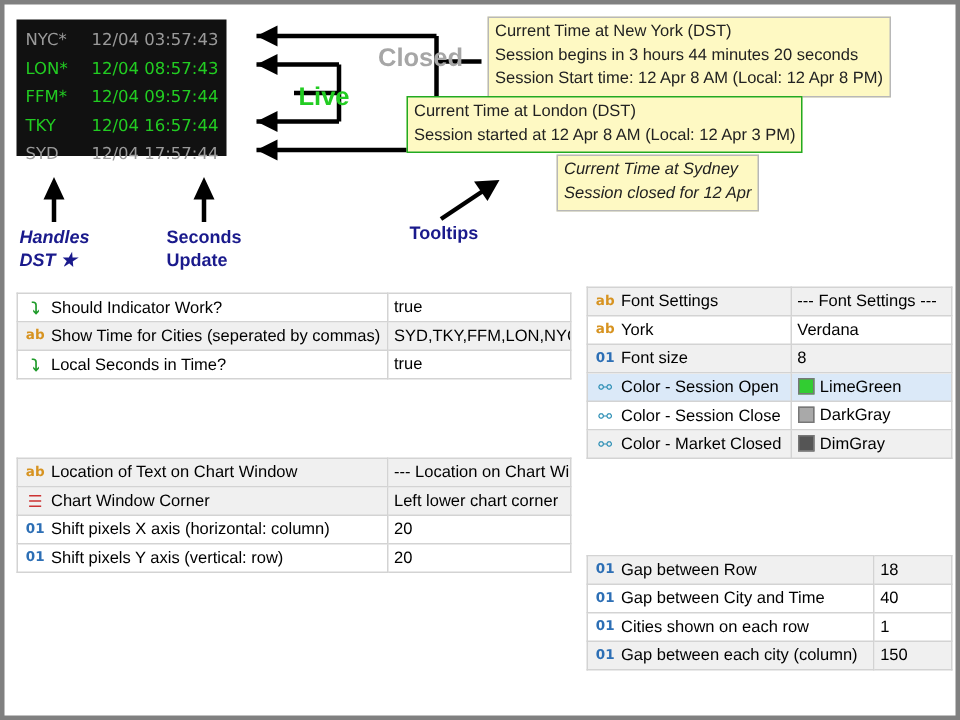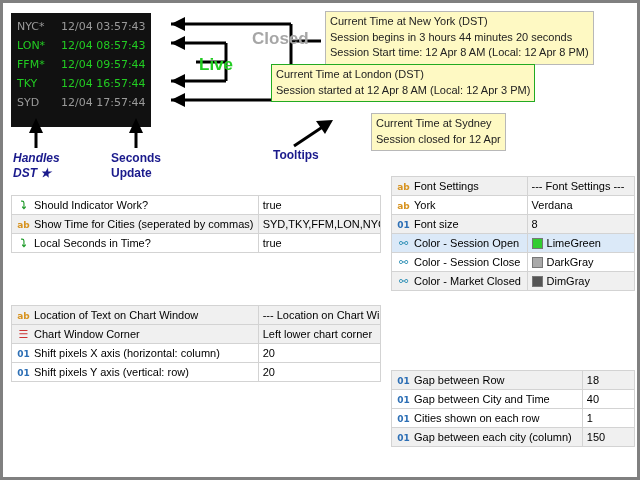--- a/index.html
+++ b/index.html
@@ -13,21 +13,21 @@
   #page{
     position:absolute;inset:0;
     border:3px solid #808080;
     box-sizing:border-box;
     background:#fff;
   }
 
   
   .clock-panel{
     position:absolute;left:8px;top:10px;
-    width:140px;height:114px;
+    width:140px;height:91px;
     background:#111111;
     box-sizing:border-box;
     padding:4px 0 0 6px;
   }
   .clock-row{
     height:19px;line-height:19px;
     font-family:"DejaVu Sans", sans-serif;
     font-size:11px;
     white-space:nowrap;
     letter-spacing:0px;
@@ -69,21 +69,21 @@
     font-size:11px;
     font-family:"Liberation Sans", sans-serif;
     color:#222;
     line-height:15.5px;
     padding:2px 4px 3px 4px;
     box-sizing:border-box;
     white-space:nowrap;
   }
   .tip-nyc{left:322px;top:8px;}
   .tip-lon{left:268px;top:61px;border:1px solid #22aa22;}
-  .tip-syd{left:368px;top:110px;}
+  .tip-syd{left:368px;top:100px;font-style:italic;}
 
   
   .tbl{
     position:absolute;
     border-collapse:collapse;
     font-size:11px;
     font-family:"Liberation Sans", sans-serif;
     color:#000;
     background:#fff;
     box-sizing:border-box;
@@ -97,21 +97,21 @@
     white-space:nowrap;
     vertical-align:middle;
   }
   .tbl td.name{ }
   .tbl td.val{ }
   .r-gray  td{background:#f0f0f0;}
   .r-white td{background:#ffffff;}
   .r-blue  td{background:#dbe9f8;}
 
   .tbl-work   {left:8px; top:192px; width:370px; border:1px solid #000000;}
-  .tbl-font   {left:388px;top:173px; width:244px; border:1px solid #1f8b2a;}
+  .tbl-font   {left:388px;top:188px; width:244px; border:1px solid #1f8b2a;}
   .tbl-loc    {left:8px; top:283px; width:370px; border:1px solid #ef2aef;}
   .tbl-gap    {left:388px;top:367px; width:244px; border:1px solid #ef2aef;}
 
   
   .ic{
     display:inline-block;width:15px;text-align:center;
     font-size:9px;font-weight:bold;
     font-family:"DejaVu Sans", sans-serif;
     vertical-align:middle;margin-right:3px;
   }

